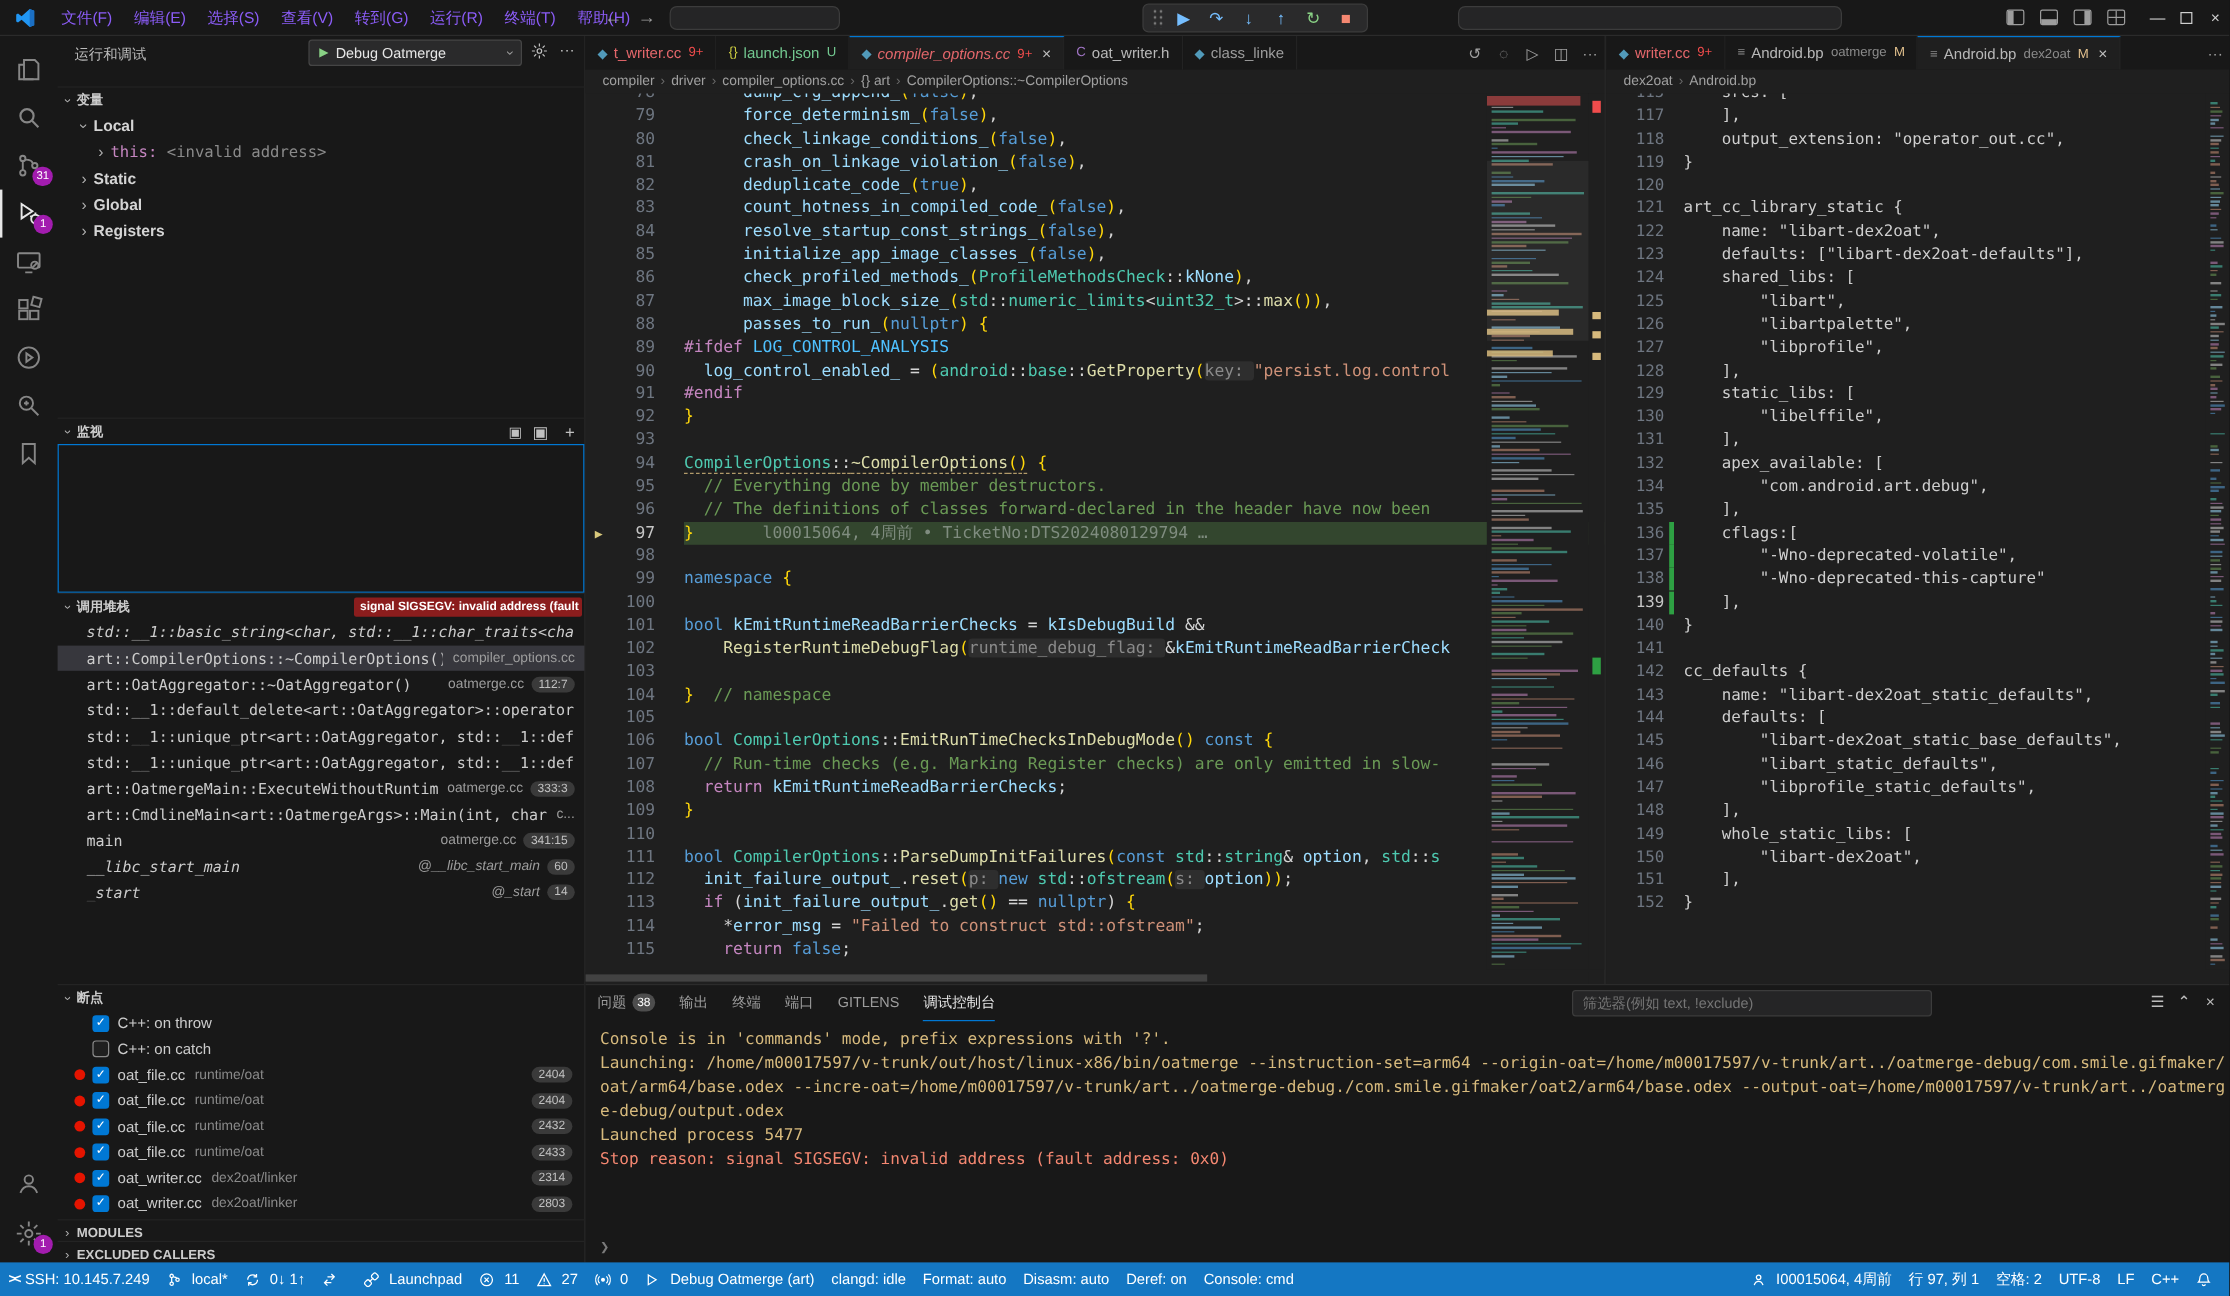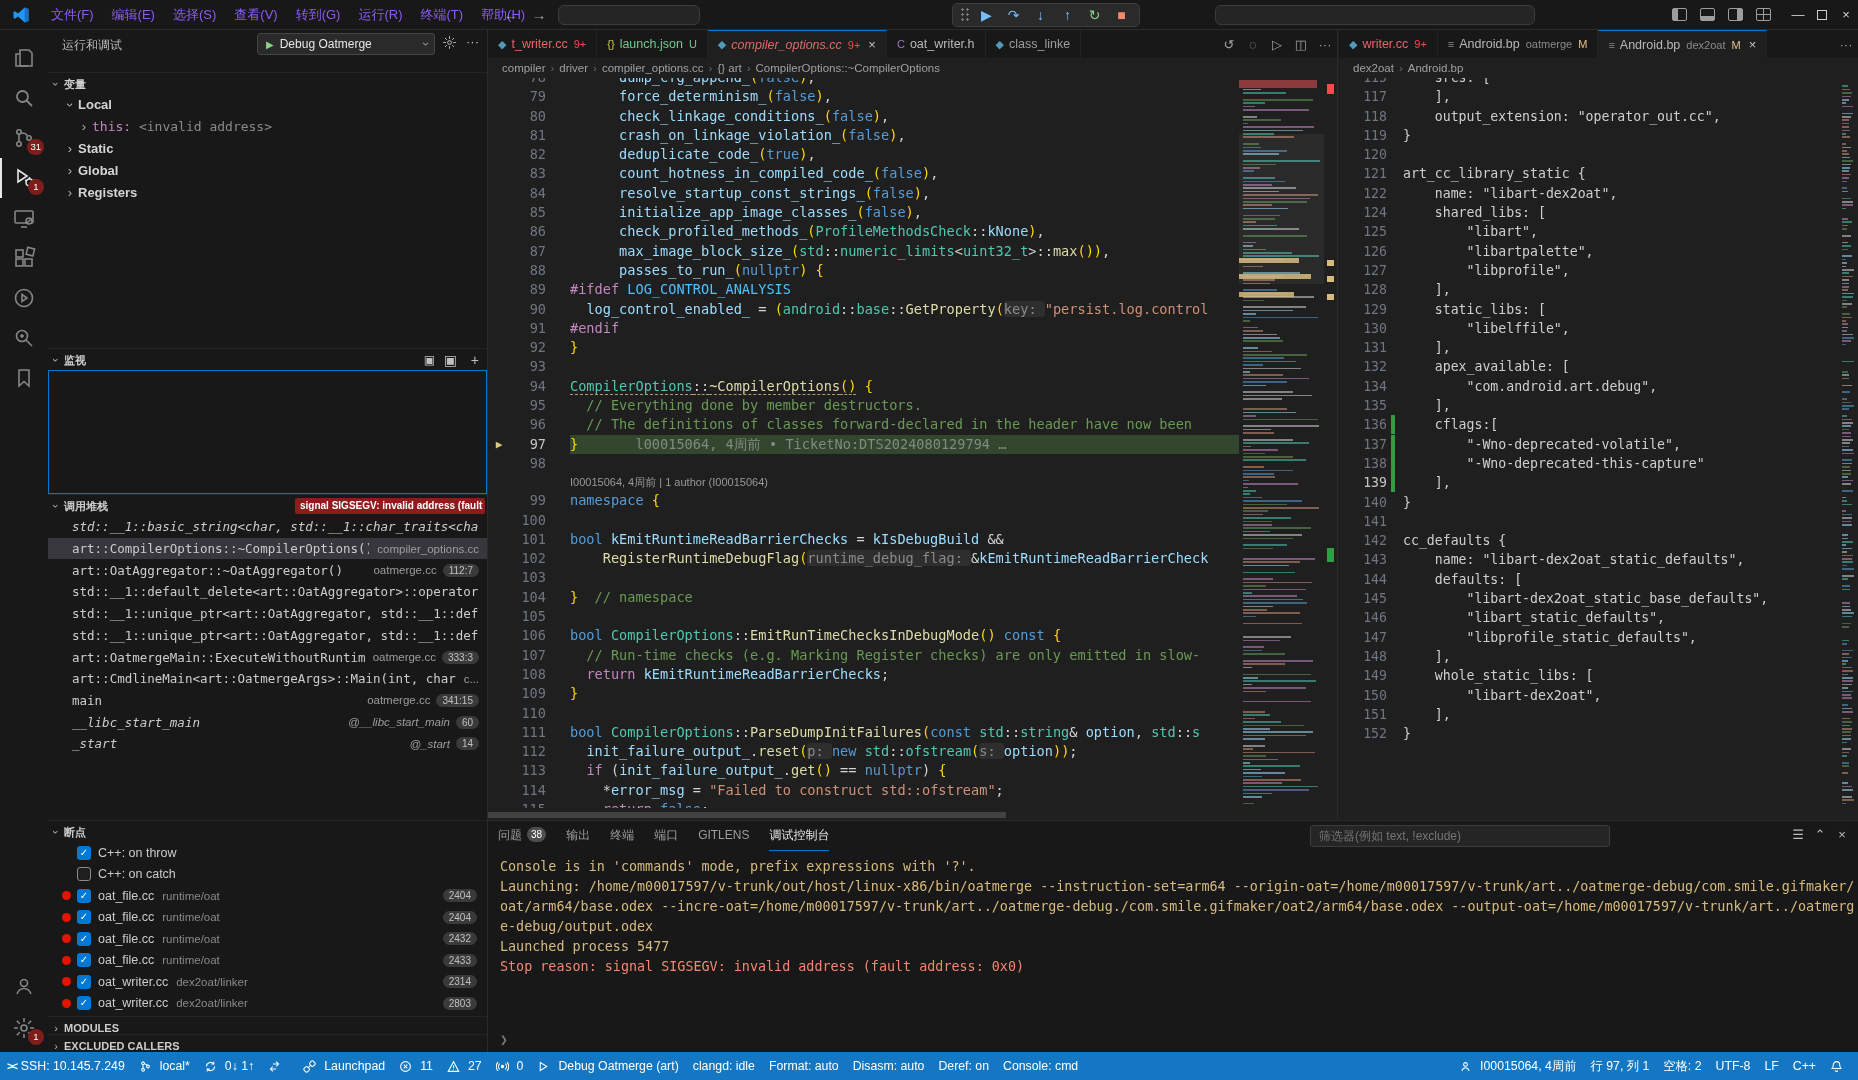--- a/index.html
+++ b/index.html
@@ -18,21 +18,21 @@
   #dragdots{width:10px;height:16px;margin:0 3px;background:radial-gradient(circle,#7a7a7a 1px,transparent 1.4px);background-size:5px 5px}
   .lay-icon{top:8px;width:15px;height:13px;border:1px solid #9d9d9d;border-radius:2px}
   .lay-fill{position:absolute;background:#9d9d9d}
   .win-btn{top:0;width:24px;height:30px;line-height:30px;text-align:center;color:#cfcfcf;font-size:13px}
   #maxbox{top:10px;width:10px;height:10px;border:1px solid #cfcfcf}
   
   #activitybar{left:0;top:30px;width:48px;height:1022px;background:#181818}
   .act-item{position:relative;width:48px;height:40px;display:flex;align-items:center;justify-content:center;color:#868686}
   .act-item.active{color:#e7e7e7;border-left:2px solid #e7e7e7}
   .act-item svg{width:24px;height:24px}
-  .act-badge{position:absolute;right:4px;bottom:3px;min-width:16px;height:16px;border-radius:9px;background:#7f1d1d;color:#fff;font-size:9.5px;line-height:16px;text-align:center;padding:0 3px}
+  .act-badge{position:absolute;right:4px;bottom:3px;min-width:16px;height:16px;border-radius:9px;background:#a21caf;color:#fff;font-size:9.5px;line-height:16px;text-align:center;padding:0 3px}
   
   #sidebar{left:48px;top:30px;width:440px;height:1022px;background:#181818;border-right:1px solid #2b2b2b;font-size:13px}
   #sb-header{position:absolute;left:0;top:0;width:100%;height:28px}
   #sb-title{position:absolute;left:14px;top:7px;font-size:12px;color:#bbbbbb}
   #dbg-select{position:absolute;right:52px;top:3px;width:178px;height:22px;background:#2a2a2b;border:1px solid #454545;border-radius:3px;display:flex;align-items:center;font-size:12px;color:#e6e6e6}
   .sec-header{position:absolute;left:0;width:100%;height:22px;line-height:22px;font-weight:bold;font-size:11px;color:#cccccc;border-top:1px solid #242424}
   .chev{display:inline-block;color:#b0b0b0;font-weight:normal;width:16px;text-align:center}
   .chev.down{transform:rotate(90deg)}
   .sb-row{position:absolute;left:0;width:100%;height:22px;line-height:22px;white-space:nowrap;overflow:hidden}
   .var-name{font-weight:bold;color:#d4d4d4}
@@ -413,21 +413,20 @@
           <div class="cl"><span class="glyph"></span><span class="ln">89</span><span class="gap"></span><span class="lt"><span class="q">#ifdef </span><span class="m">LOG_CONTROL_ANALYSIS</span></span></div>
           <div class="cl"><span class="glyph"></span><span class="ln">90</span><span class="gap"></span><span class="lt"><span class="p">  </span><span class="v">log_control_enabled_</span><span class="p"> = </span><span class="b">(</span><span class="t">android</span><span class="p">::</span><span class="t">base</span><span class="p">::</span><span class="f">GetProperty</span><span class="b">(</span><span class="i">key: </span><span class="s">"persist.log.control</span></span></div>
           <div class="cl"><span class="glyph"></span><span class="ln">91</span><span class="gap"></span><span class="lt"><span class="q">#endif</span></span></div>
           <div class="cl"><span class="glyph"></span><span class="ln">92</span><span class="gap"></span><span class="lt"><span class="b">}</span></span></div>
           <div class="cl"><span class="glyph"></span><span class="ln">93</span><span class="gap"></span><span class="lt"></span></div>
           <div class="cl"><span class="glyph"></span><span class="ln">94</span><span class="gap"></span><span class="lt"><span class="t u">CompilerOptions</span><span class="p u">::</span><span class="f u">~CompilerOptions</span><span class="b u">()</span><span class="p"> </span><span class="b">{</span></span></div>
           <div class="cl"><span class="glyph"></span><span class="ln">95</span><span class="gap"></span><span class="lt"><span class="c">  // Everything done by member destructors.</span></span></div>
           <div class="cl"><span class="glyph"></span><span class="ln">96</span><span class="gap"></span><span class="lt"><span class="c">  // The definitions of classes forward-declared in the header have now been </span></span></div>
           <div class="cl cur"><span class="glyph">▶</span><span class="ln">97</span><span class="gap"></span><span class="lt"><span class="b">}</span><span class="bl">       l00015064, 4周前 • TicketNo:DTS2024080129794 …</span></span></div>
           <div class="cl"><span class="glyph"></span><span class="ln">98</span><span class="gap"></span><span class="lt"></span></div>
-          <div class="lens">I00015064, 4周前 | 1 author (I00015064)</div>
           <div class="cl"><span class="glyph"></span><span class="ln">99</span><span class="gap"></span><span class="lt"><span class="k">namespace </span><span class="b">{</span></span></div>
           <div class="cl"><span class="glyph"></span><span class="ln">100</span><span class="gap"></span><span class="lt"></span></div>
           <div class="cl"><span class="glyph"></span><span class="ln">101</span><span class="gap"></span><span class="lt"><span class="k">bool </span><span class="v">kEmitRuntimeReadBarrierChecks</span><span class="p"> = </span><span class="v">kIsDebugBuild</span><span class="p"> &amp;&amp;</span></span></div>
           <div class="cl"><span class="glyph"></span><span class="ln">102</span><span class="gap"></span><span class="lt"><span class="p">    </span><span class="f">RegisterRuntimeDebugFlag</span><span class="b">(</span><span class="i">runtime_debug_flag: </span><span class="p">&amp;</span><span class="v">kEmitRuntimeReadBarrierCheck</span></span></div>
           <div class="cl"><span class="glyph"></span><span class="ln">103</span><span class="gap"></span><span class="lt"></span></div>
           <div class="cl"><span class="glyph"></span><span class="ln">104</span><span class="gap"></span><span class="lt"><span class="b">}</span><span class="c">  // namespace</span></span></div>
           <div class="cl"><span class="glyph"></span><span class="ln">105</span><span class="gap"></span><span class="lt"></span></div>
           <div class="cl"><span class="glyph"></span><span class="ln">106</span><span class="gap"></span><span class="lt"><span class="k">bool </span><span class="t">CompilerOptions</span><span class="p">::</span><span class="f">EmitRunTimeChecksInDebugMode</span><span class="b">()</span><span class="k"> const</span><span class="p"> </span><span class="b">{</span></span></div>
           <div class="cl"><span class="glyph"></span><span class="ln">107</span><span class="gap"></span><span class="lt"><span class="c">  // Run-time checks (e.g. Marking Register checks) are only emitted in slow-</span></span></div>
           <div class="cl"><span class="glyph"></span><span class="ln">108</span><span class="gap"></span><span class="lt"><span class="p">  </span><span class="q">return </span><span class="v">kEmitRuntimeReadBarrierChecks</span><span class="p">;</span></span></div>
@@ -660,20 +659,21 @@
     <div class="crumbs" id="crumbs2"><span>dex2oat</span><span class="crumb-sep">›</span><span>Android.bp</span></div>
     <div class="code" id="code2">
         <div style="margin-top: -10px;">
           <div class="cl"><span class="glyph"></span><span class="ln">115</span><span class="gap"></span><span class="lt g2t">    srcs: [</span></div>
           <div class="cl"><span class="glyph"></span><span class="ln">117</span><span class="gap"></span><span class="lt g2t">    ],</span></div>
           <div class="cl"><span class="glyph"></span><span class="ln">118</span><span class="gap"></span><span class="lt g2t">    output_extension: "operator_out.cc",</span></div>
           <div class="cl"><span class="glyph"></span><span class="ln">119</span><span class="gap"></span><span class="lt g2t">}</span></div>
           <div class="cl"><span class="glyph"></span><span class="ln">120</span><span class="gap"></span><span class="lt g2t"></span></div>
           <div class="cl"><span class="glyph"></span><span class="ln">121</span><span class="gap"></span><span class="lt g2t">art_cc_library_static {</span></div>
           <div class="cl"><span class="glyph"></span><span class="ln">122</span><span class="gap"></span><span class="lt g2t">    name: "libart-dex2oat",</span></div>
+          <div class="cl"><span class="glyph"></span><span class="ln">123</span><span class="gap"></span><span class="lt g2t">    defaults: ["libart-dex2oat-defaults"],</span></div>
           <div class="cl"><span class="glyph"></span><span class="ln">124</span><span class="gap"></span><span class="lt g2t">    shared_libs: [</span></div>
           <div class="cl"><span class="glyph"></span><span class="ln">125</span><span class="gap"></span><span class="lt g2t">        "libart",</span></div>
           <div class="cl"><span class="glyph"></span><span class="ln">126</span><span class="gap"></span><span class="lt g2t">        "libartpalette",</span></div>
           <div class="cl"><span class="glyph"></span><span class="ln">127</span><span class="gap"></span><span class="lt g2t">        "libprofile",</span></div>
           <div class="cl"><span class="glyph"></span><span class="ln">128</span><span class="gap"></span><span class="lt g2t">    ],</span></div>
           <div class="cl"><span class="glyph"></span><span class="ln">129</span><span class="gap"></span><span class="lt g2t">    static_libs: [</span></div>
           <div class="cl"><span class="glyph"></span><span class="ln">130</span><span class="gap"></span><span class="lt g2t">        "libelffile",</span></div>
           <div class="cl"><span class="glyph"></span><span class="ln">131</span><span class="gap"></span><span class="lt g2t">    ],</span></div>
           <div class="cl"><span class="glyph"></span><span class="ln">132</span><span class="gap"></span><span class="lt g2t">    apex_available: [</span></div>
           <div class="cl"><span class="glyph"></span><span class="ln">134</span><span class="gap"></span><span class="lt g2t">        "com.android.art.debug",</span></div>

